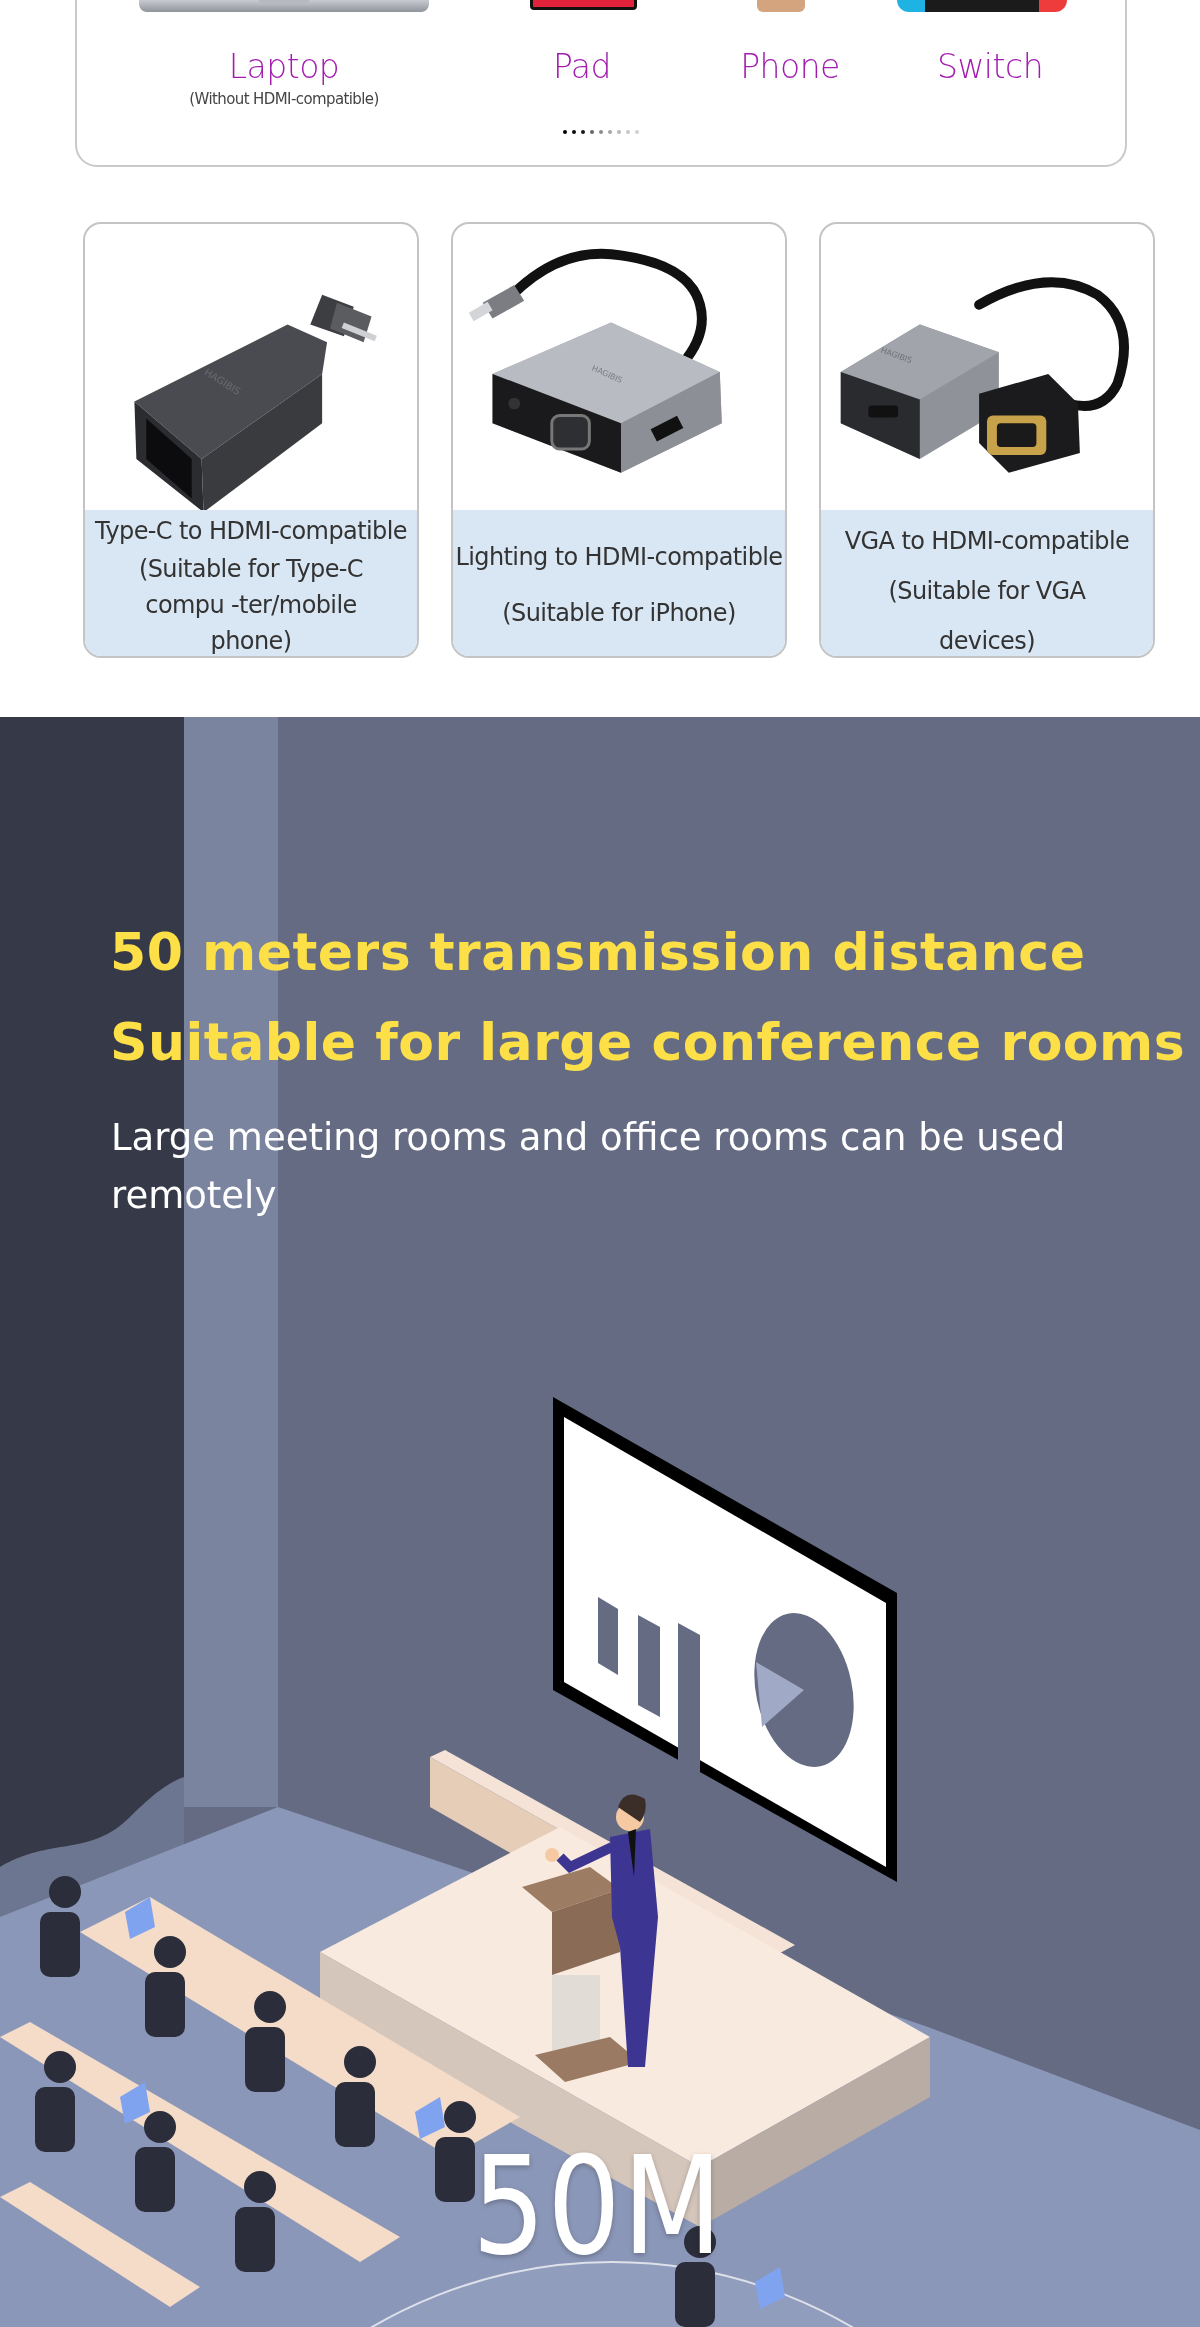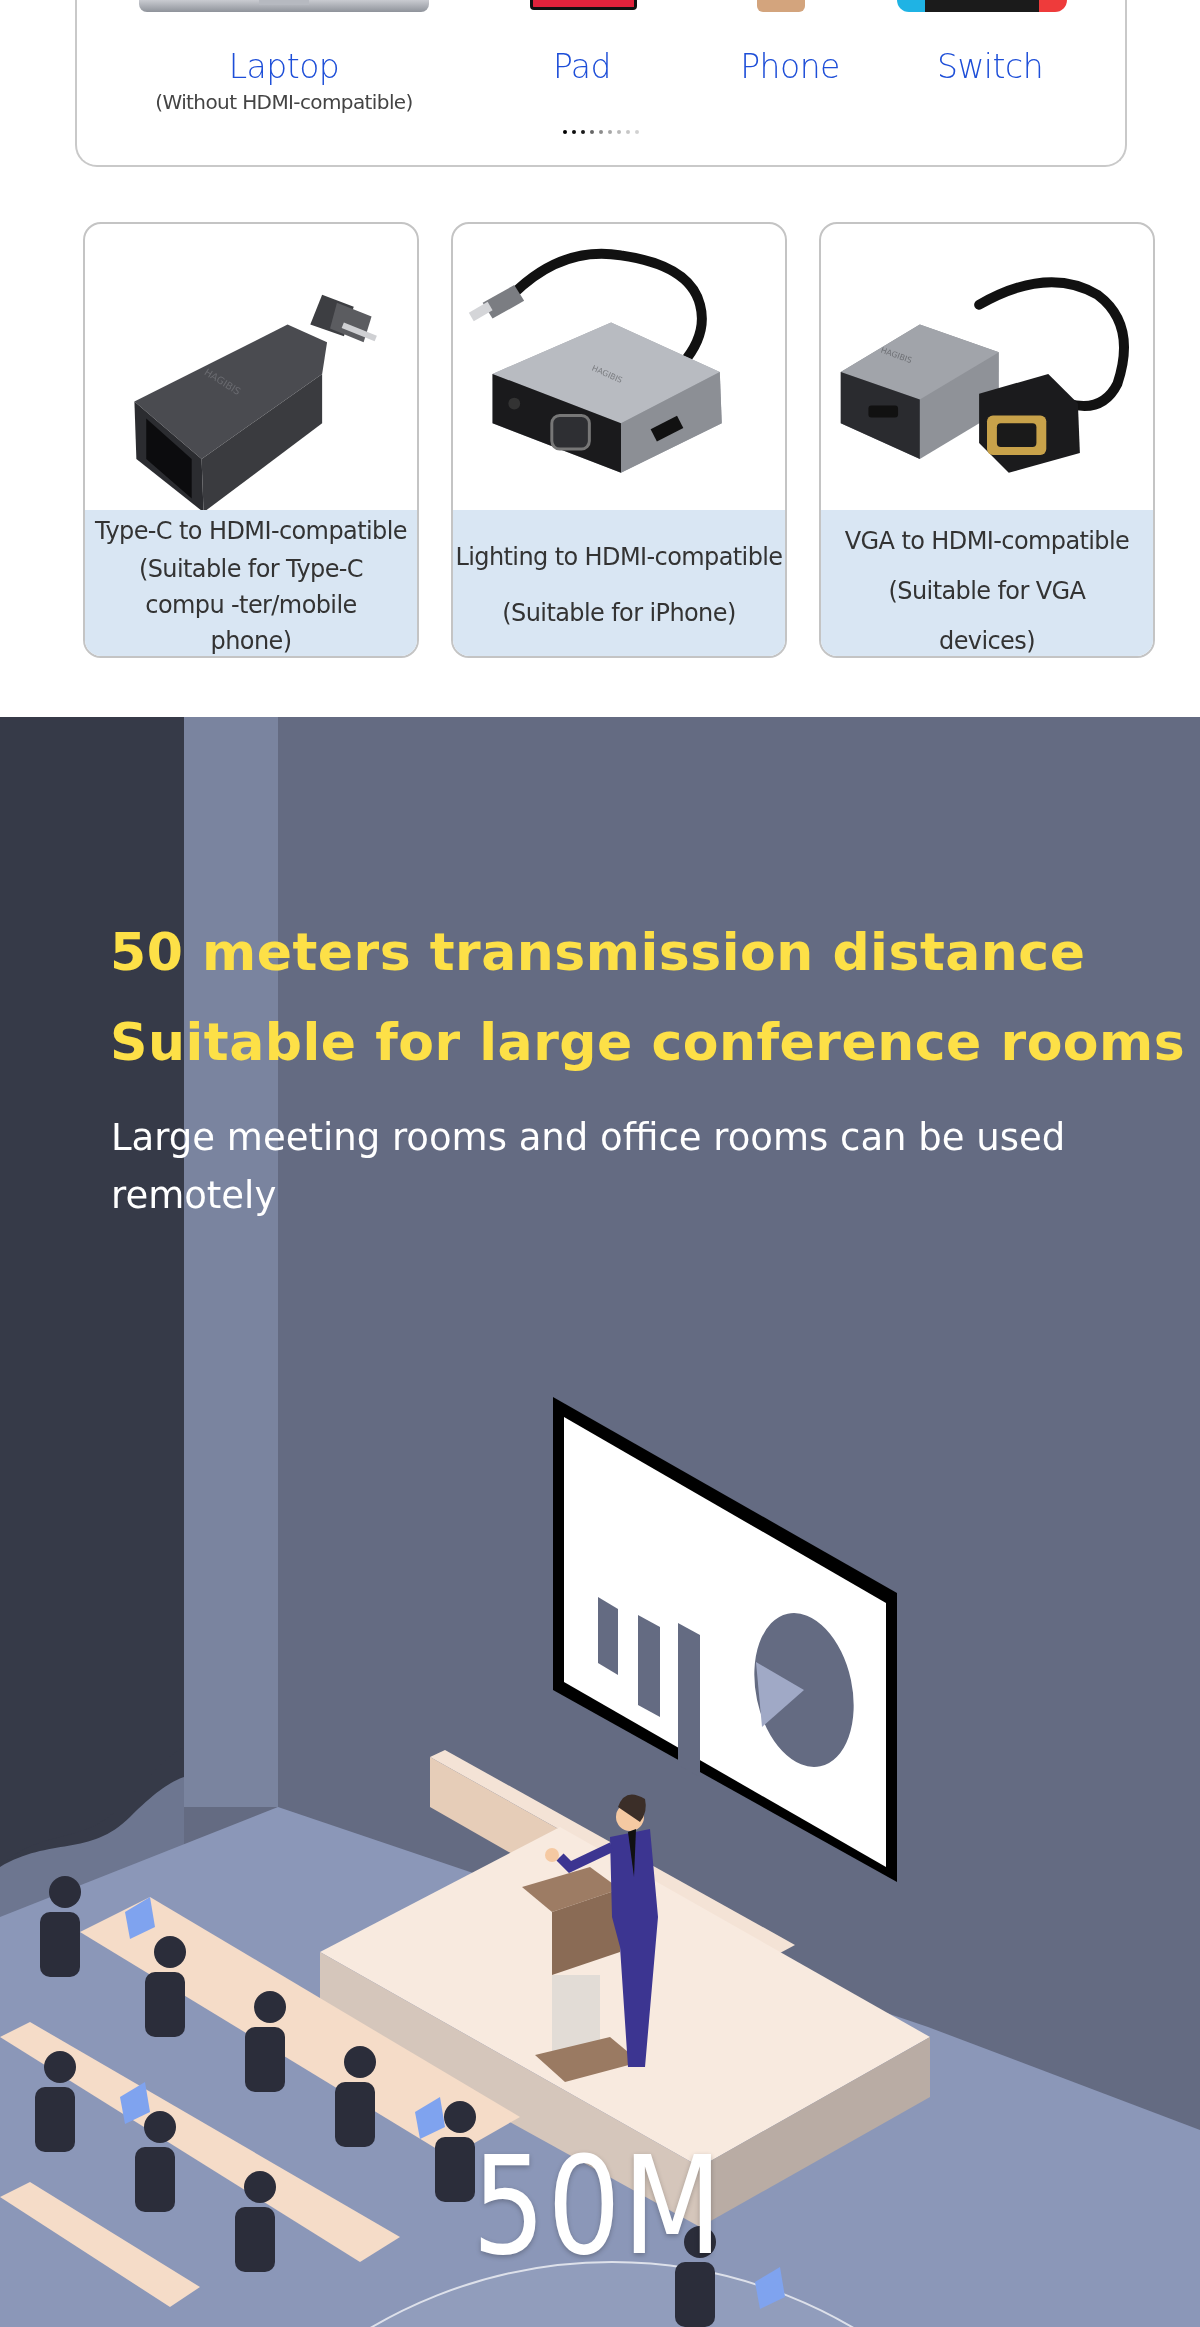--- a/index.html
+++ b/index.html
@@ -16,26 +16,26 @@
   .dev-laptop { left: 62px; width: 290px; height: 12px; border-radius: 0 0 8px 8px;
     background: linear-gradient(#c9cbd1, #8f939b); }
   .dev-laptop::after { content: ""; position: absolute; left: 120px; top: 0; width: 50px; height: 5px; background: #b6b9c0; }
   .dev-pad { left: 453px; top: 30px; width: 107px; height: 10px; background: #e0223b; border: 3px solid #111; border-top: none; border-radius: 0 0 4px 4px; }
   .dev-phone { left: 680px; width: 48px; height: 12px; background: #d3a47d; border-radius: 0 0 6px 6px; }
   .dev-switch { left: 820px; width: 170px; height: 12px; border-radius: 0 0 14px 14px; overflow: hidden; display: flex; }
   .dev-switch .jl { width: 28px; background: #1fb3e4; }
   .dev-switch .sc { flex: 1; background: #1b1b1b; }
   .dev-switch .jr { width: 28px; background: #ee3b3b; }
 
-  .device-label { position: absolute; top: 77px; font-size: 33px; color: #1d4ed8; font-weight: 300; text-align: center; letter-spacing: -0.5px; }
+  .device-label { position: absolute; top: 77px; font-size: 33px; color: #a21caf; font-weight: 300; text-align: center; letter-spacing: -0.5px; }
   .lbl-laptop { left: 82px; width: 250px; }
   .lbl-pad { left: 430px; width: 150px; }
   .lbl-phone { left: 623px; width: 180px; }
   .lbl-switch { left: 823px; width: 180px; }
-  .device-sub { position: absolute; left: 32px; top: 120px; width: 350px; text-align: center; font-size: 20px; color: #444; letter-spacing: -0.6px; }
+  .device-sub { position: absolute; left: 32px; top: 120px; width: 350px; text-align: center; font-size: 15px; color: #444; letter-spacing: -0.6px; }
   .dots { position: absolute; left: 486px; top: 160px; display: flex; gap: 5px; }
   .dots span { width: 4px; height: 4px; border-radius: 50%; background: #000; }
 
   
   .adapter-card {
     position: absolute; top: 222px; width: 336px; height: 436px;
     border: 2px solid #c4c4c4; border-radius: 18px; overflow: hidden; background: #fff;
   }
   .adapter-card .photo { position: absolute; left: 0; top: 0; width: 100%; height: 286px; }
   .adapter-card .caption {

